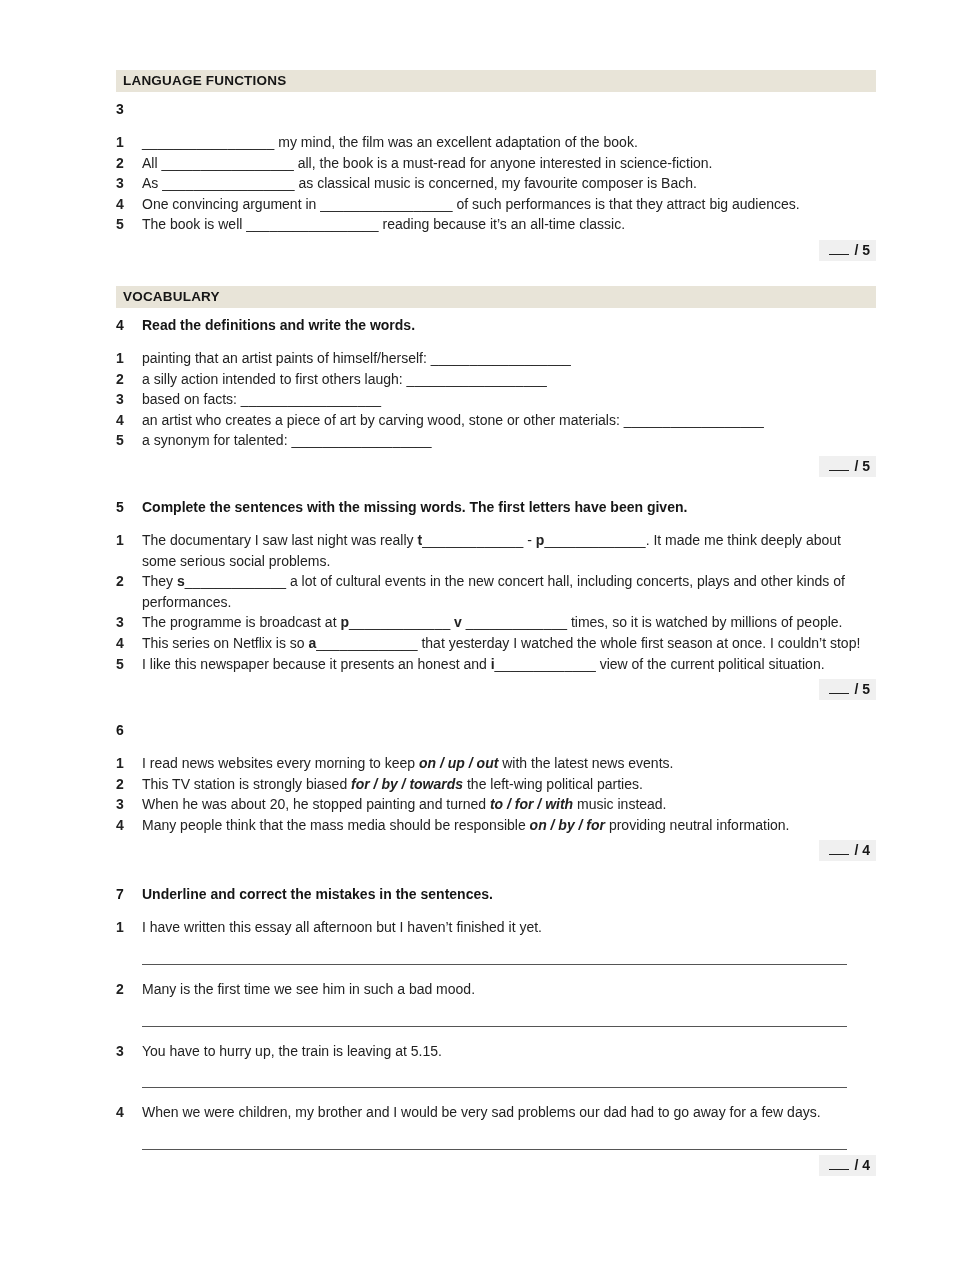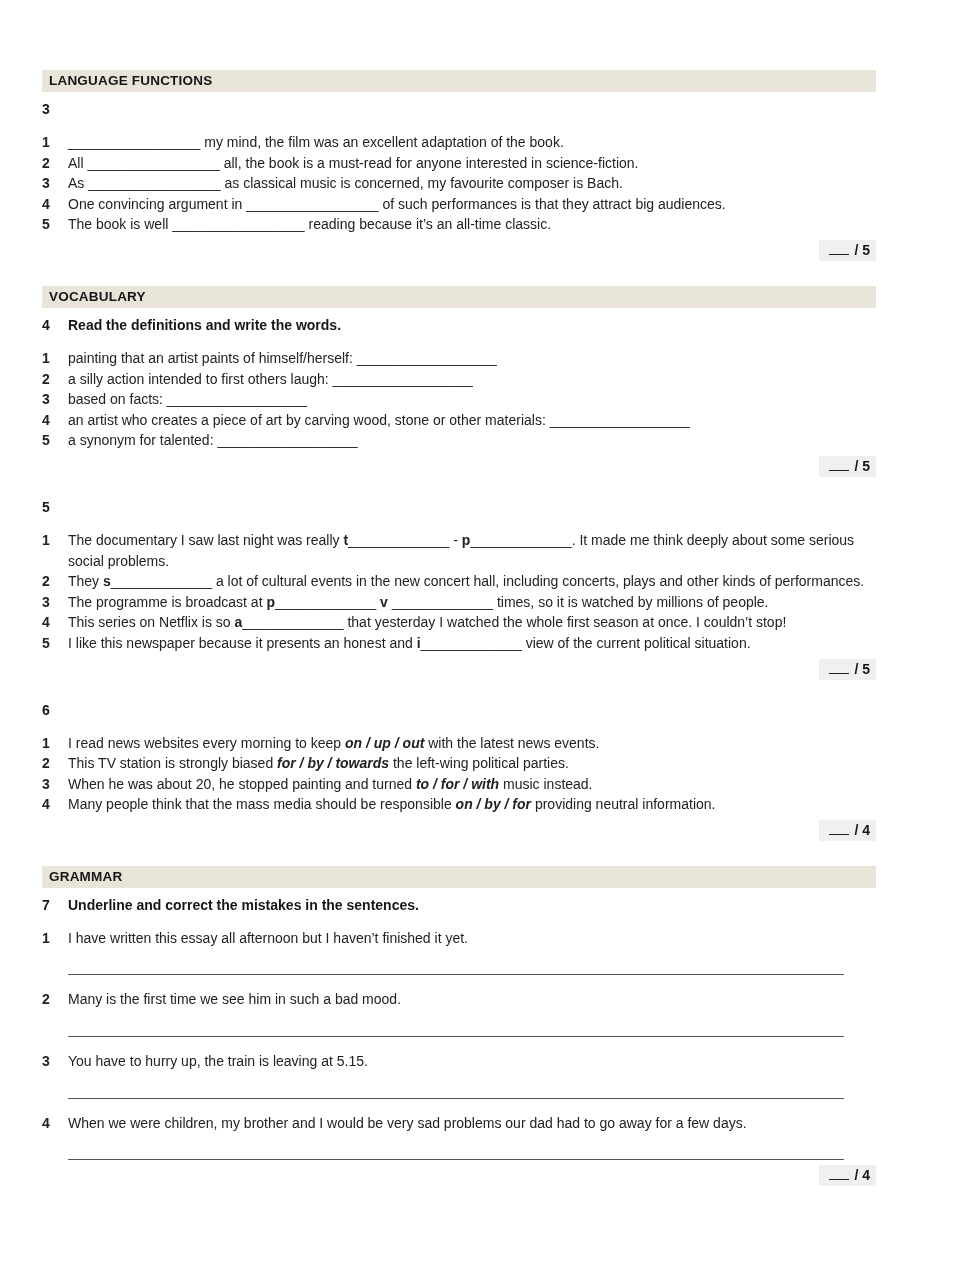--- a/index.html
+++ b/index.html
@@ -12,21 +12,21 @@
   html,body{margin:0;padding:0;background:#ffffff;}
   body{
     width:971px;
     font-family:"Liberation Sans", sans-serif;
     color:var(--text);
   }
   .page{
     width:971px;
     min-height:1283px;
     background:#ffffff;
-    padding:70px 95px 40px 42px;
+    padding:70px 95px 40px 116px;
   }
   .section{margin-bottom:25px;}
   .section-bar{
     background:var(--bar);
     padding:3px 7px 4px 7px;
     font-weight:bold;
     font-size:13.5px;
     color:#161616;
     letter-spacing:0.2px;
     margin-bottom:9px;
@@ -160,20 +160,21 @@
       <div class="score-row">
         <span class="score-badge">
           <span class="score-blank"></span><span>/ 5</span>
         </span>
       </div>
     </div>
 
     <div class="exercise">
       <div class="ex-head">
         <span class="inum">5</span>
+        <span>Complete the sentences with the missing words. The first letters have been given.</span>
       </div>
       <div class="items">
           <div class="item-row">
             <span class="inum">1</span>
             <div class="itext"><span class="seg-n">The documentary I saw last night was really </span><span class="seg-b">t</span><span class="seg-n">_____________</span><span class="seg-n"> - </span><span class="seg-b">p</span><span class="seg-n">_____________</span><span class="seg-n">. It made me think deeply about some serious social problems.</span></div>
           </div>
           <div class="item-row">
             <span class="inum">2</span>
             <div class="itext"><span class="seg-n">They </span><span class="seg-b">s</span><span class="seg-n">_____________</span><span class="seg-n"> a lot of cultural events in the new concert hall, including concerts, plays and other kinds of performances.</span></div>
           </div>
@@ -221,23 +222,20 @@
         </div>
       <div class="score-row">
         <span class="score-badge">
           <span class="score-blank"></span><span>/ 4</span>
         </span>
       </div>
     </div>
   </div>
 
   <div class="section">
-    <div class="section-bar">
-      <span>GRAMMAR</span>
-    </div>
     <div class="exercise">
       <div class="ex-head">
         <span class="inum">7</span>
         <span>Underline and correct the mistakes in the sentences.</span>
       </div>
       <div class="items items-spaced">
           <div class="item-row">
             <span class="inum">1</span>
             <div class="itext"><span class="seg-n">I have written this essay all afternoon but I haven’t finished it yet.</span><div class="answer-line"></div></div>
           </div>

